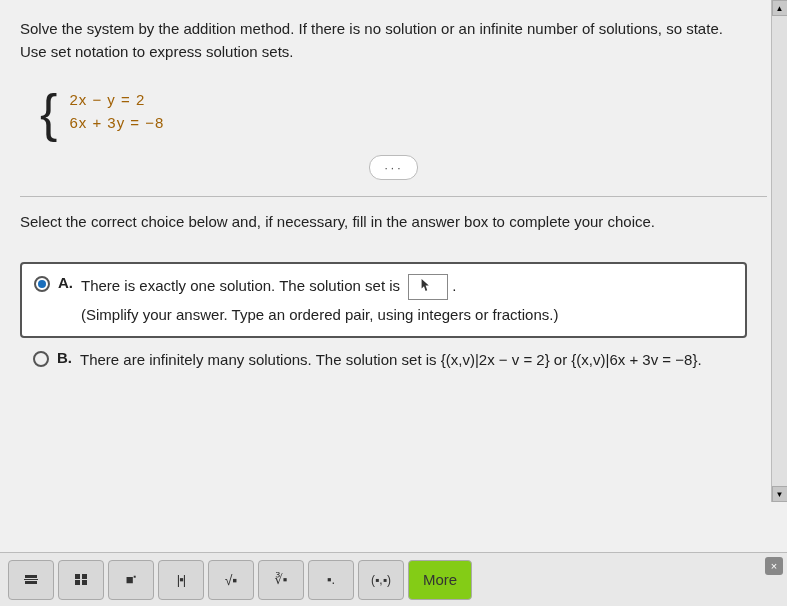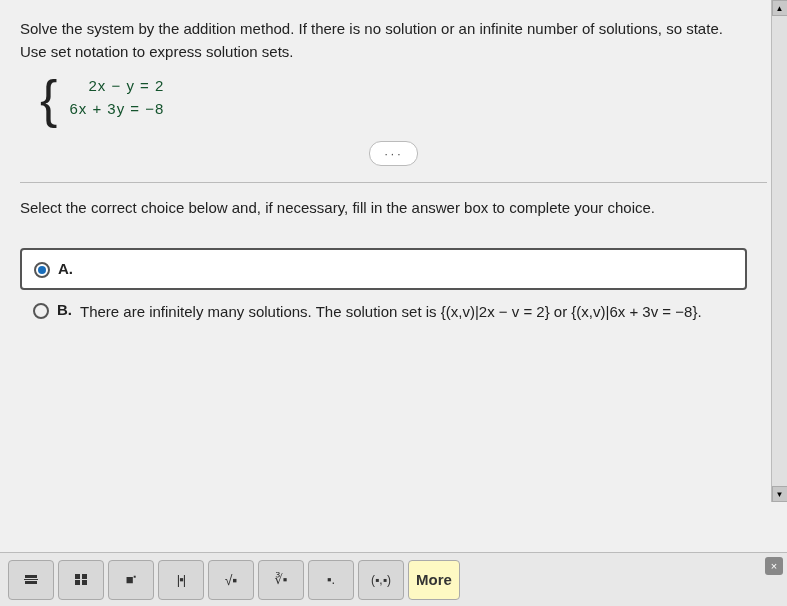--- a/index.html
+++ b/index.html
@@ -45,21 +45,21 @@
       justify-content: center;
       font-size: 8px;
       cursor: pointer;
       user-select: none;
     }
 
     .problem-text {
       font-size: 15px;
       line-height: 1.5;
       color: #222;
-      margin-bottom: 14px;
+      margin-bottom: 28px;
       padding-right: 20px;
     }
 
     .equation-block {
       display: flex;
       align-items: flex-start;
       margin-bottom: 16px;
       padding-left: 20px;
     }
 
@@ -73,23 +73,22 @@
     }
 
     .equations {
       display: flex;
       flex-direction: column;
       gap: 6px;
     }
 
     .equation {
       font-size: 15px;
-      color: #14532d;
+      color: #a16207;
       letter-spacing: 1px;
-      text-align: right;
     }
 
     .dots-button-row {
       display: flex;
       justify-content: center;
       margin-bottom: 16px;
     }
 
     .dots-button {
       background: white;
@@ -217,33 +216,32 @@
       display: flex;
       align-items: center;
       justify-content: center;
       cursor: pointer;
       font-size: 14px;
       color: #333;
       flex-shrink: 0;
     }
 
     .more-btn {
-      background: #fef9c3;
+      background: #84cc16;
       border: 1px solid #aaa;
       border-radius: 4px;
-      width: 52px;
+      width: 64px;
       height: 40px;
       display: flex;
       align-items: center;
       justify-content: center;
       cursor: pointer;
       font-size: 15px;
       color: #333;
       flex-shrink: 0;
-      font-weight: bold;
     }
 
     .close-btn {
       position: absolute;
       right: 4px;
       top: 4px;
       width: 18px;
       height: 18px;
       background: #888;
       color: white;
@@ -300,20 +298,28 @@
   <hr class="divider-line">
 
   <p class="select-instruction">Select the correct choice below and, if necessary, fill in the answer box to complete your choice.</p>
 
   <div class="choices">
 
     <div class="choice-a">
       <div class="choice-row">
         <div class="radio selected"></div>
         <span class="choice-label">A.</span>
+        <div class="choice-text">
+          <span>There is exactly one solution. The solution set is </span><span class="answer-input-area">
+            <svg class="cursor-icon" viewBox="0 0 14 20" width="14" height="20">
+              <path d="M4 0 L4 12 L7 9 L9 15 L11 14 L9 8 L13 8 Z" fill="#333" stroke="none"></path>
+            </svg>
+          </span><span>.</span>
+          <div style="margin-top:4px">(Simplify your answer. Type an ordered pair, using integers or fractions.)</div>
+        </div>
       </div>
     </div>
 
     <div class="choice-b">
       <div class="choice-row">
         <div class="radio"></div>
         <span class="choice-label">B.</span>
         <div class="choice-text">There are infinitely many solutions. The solution set is {(x,v)|2x − v = 2} or {(x,v)|6x + 3v = −8}.</div>
       </div>
     </div>

